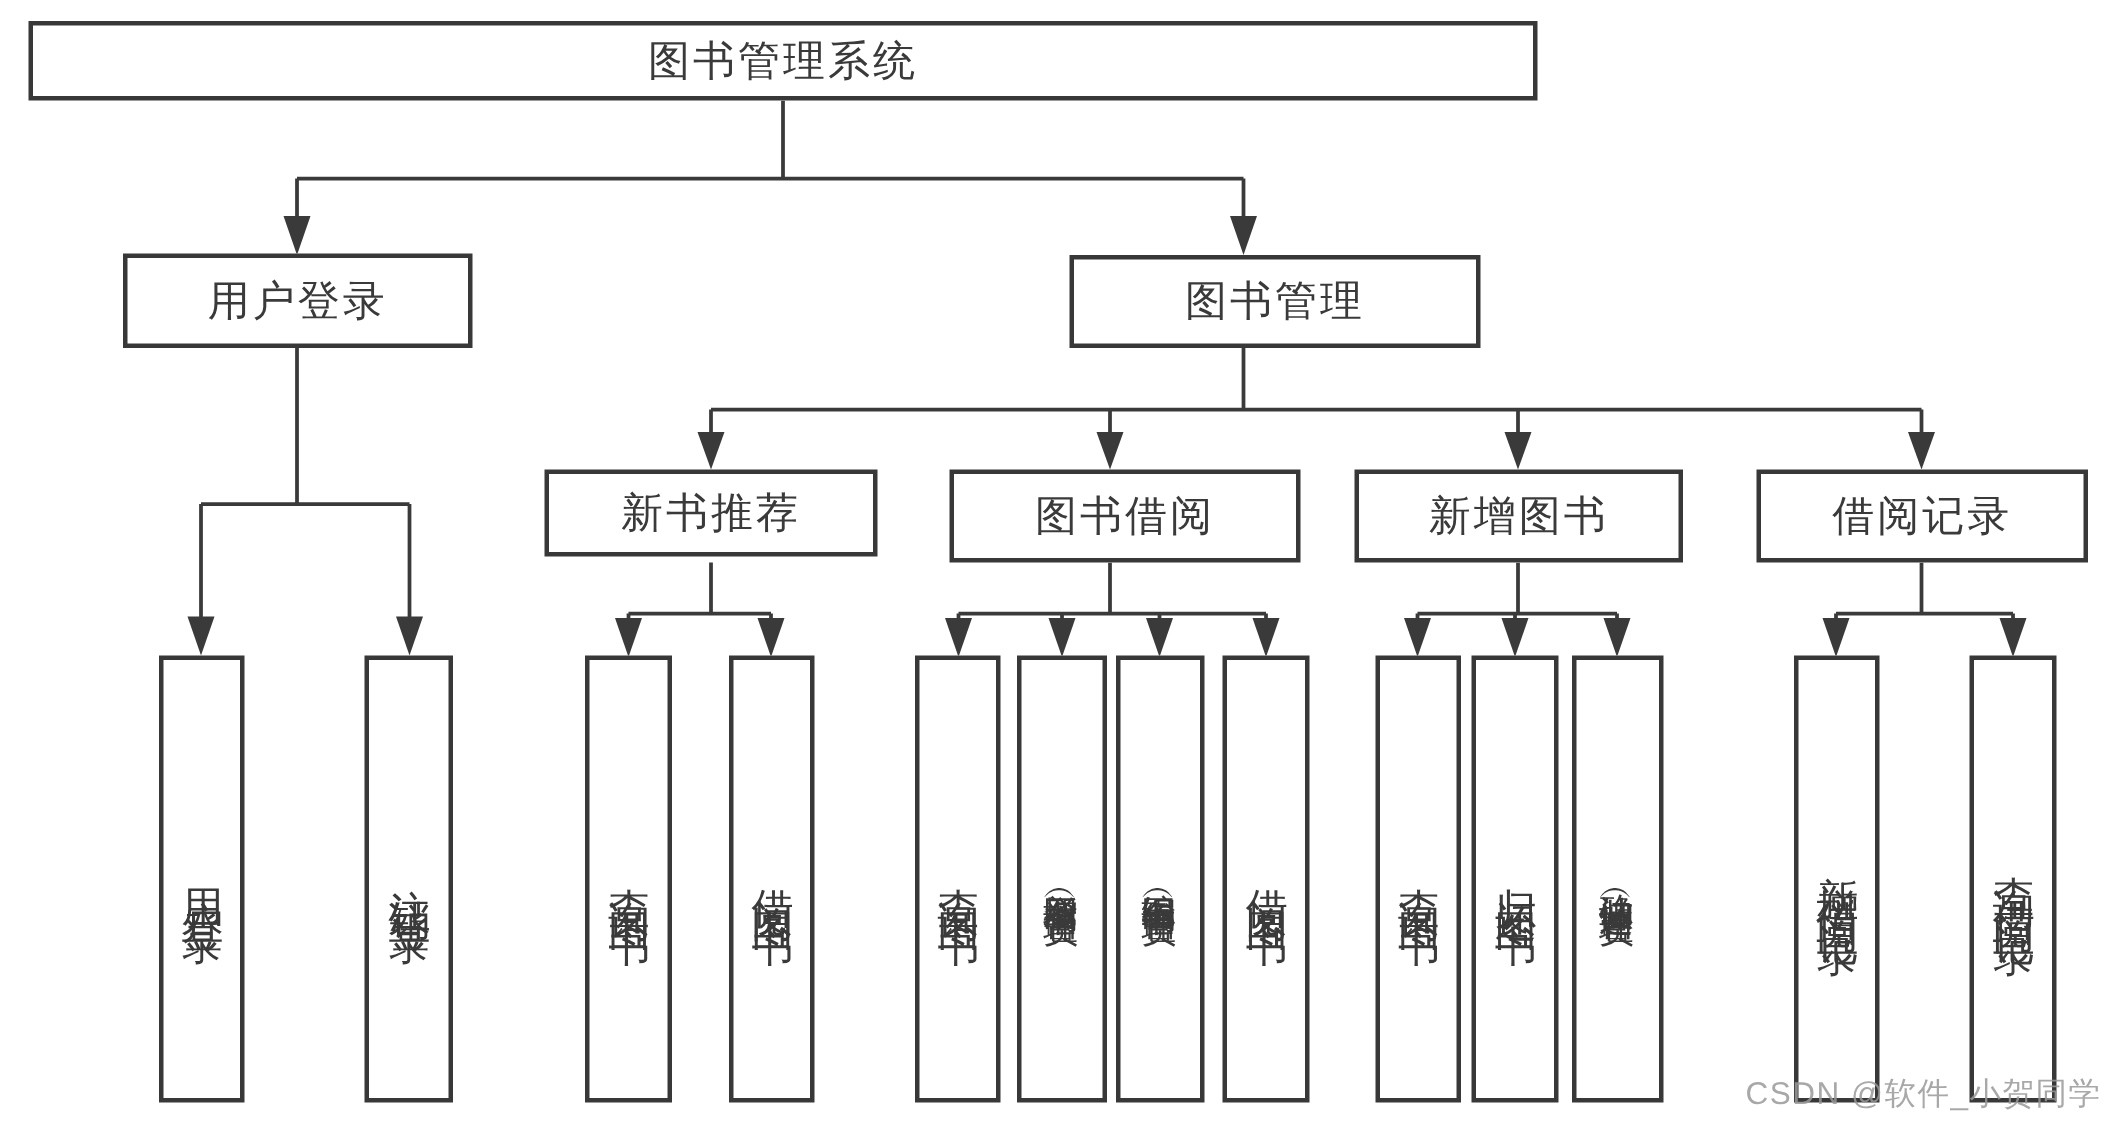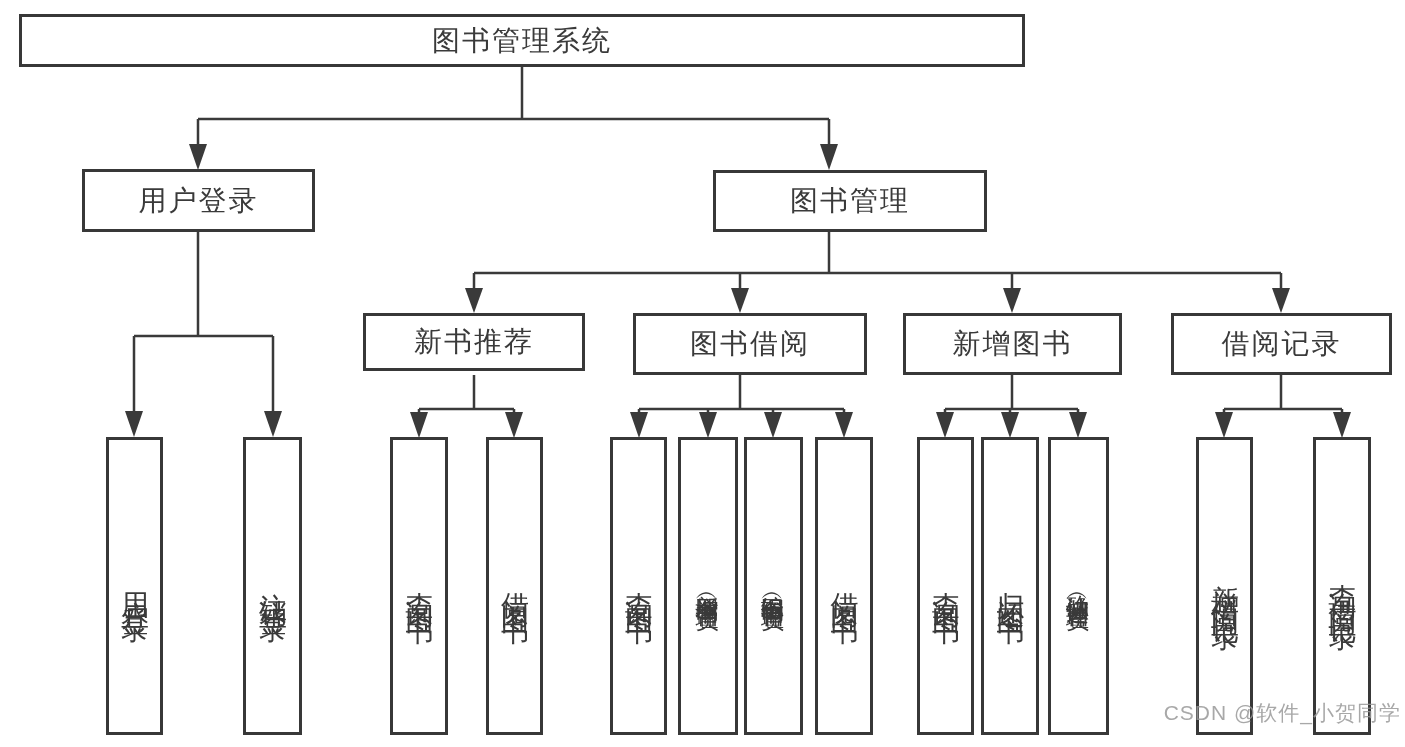--- a/index.html
+++ b/index.html
@@ -31,21 +31,21 @@
     letter-spacing:8px;
     white-space:normal;
   }
   .box.leaf.long{
     letter-spacing:2px;
     font-size:23px;
   }
   .watermark{
     position:absolute;
     right:4px;
-    bottom:20px;
+    bottom:4px;
     font-size:21px;
     color:rgba(153,153,153,0.85);
     letter-spacing:1px;
     z-index:3;
     text-align:right;
   }
   .line{stroke:#3a3a3a;stroke-width:2.5;fill:none;}
   .arrow{fill:#3a3a3a;stroke:none;}
 </style>
 </head>

